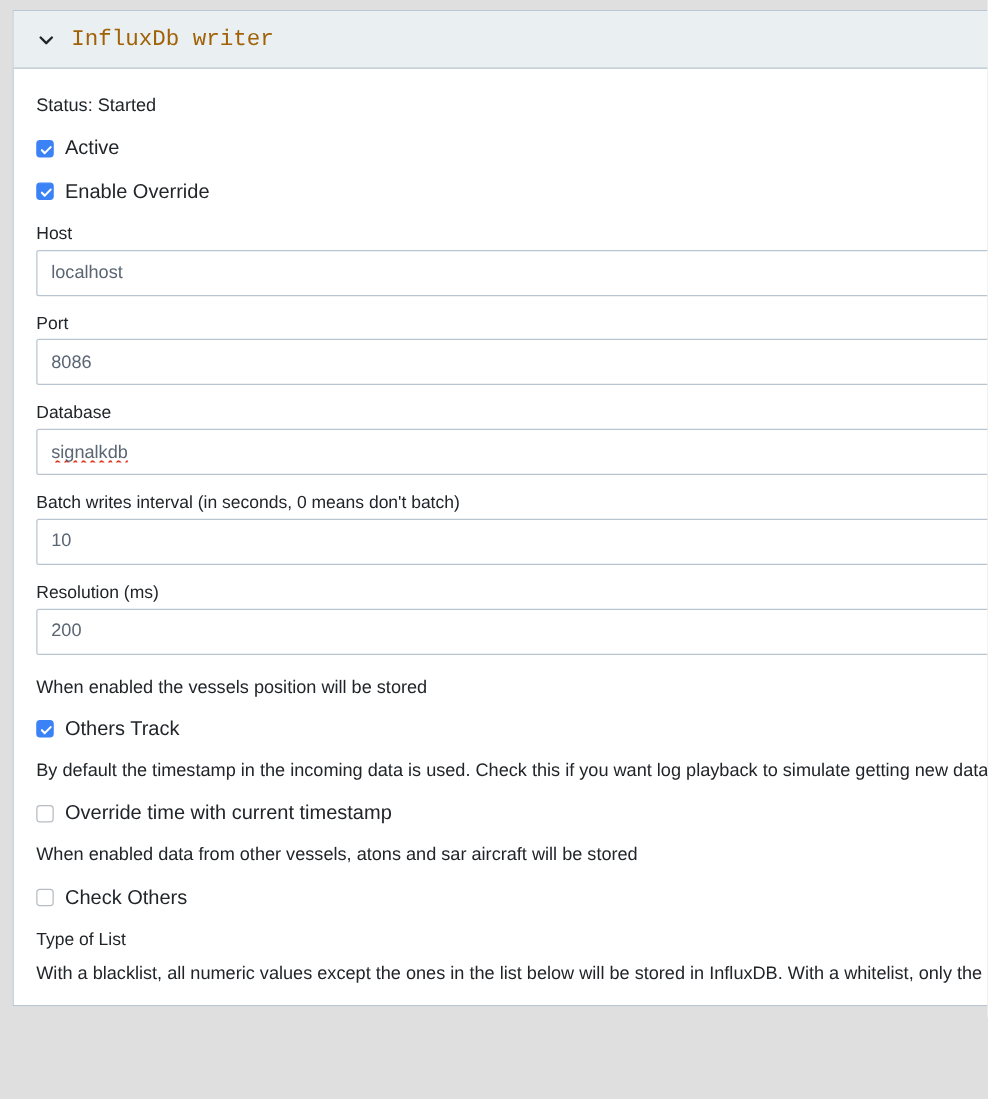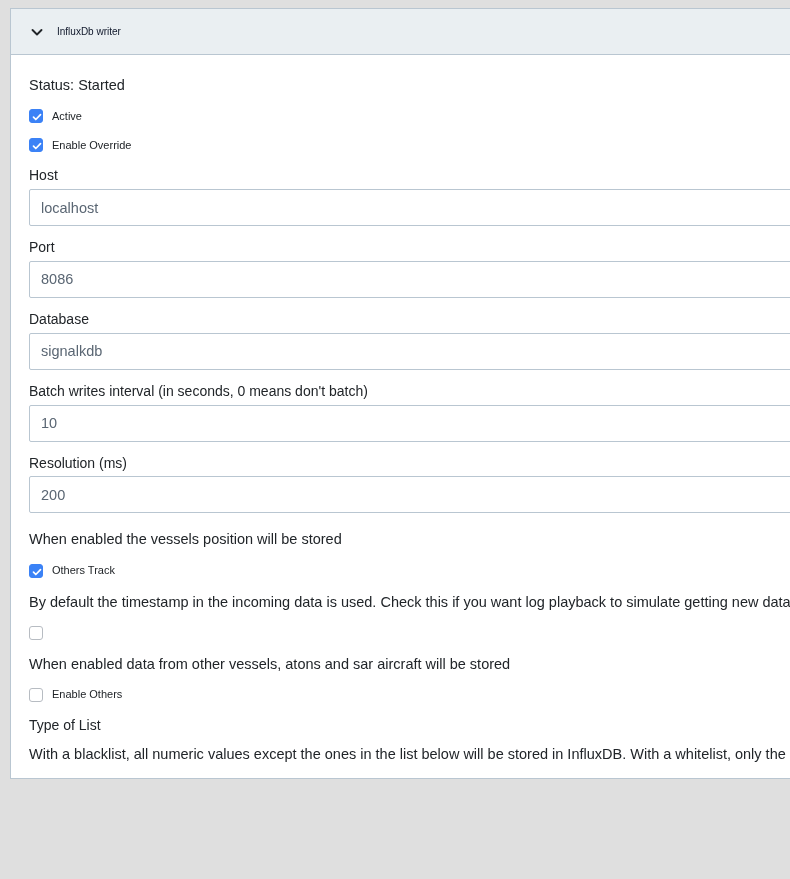--- a/index.html
+++ b/index.html
@@ -51,23 +51,24 @@
     height: 16px;
     display: inline-flex;
     align-items: center;
     justify-content: center;
     margin-right: 12px;
     flex: none;
   }
   .chevron svg { display: block; }
 
   .card-title {
-    font-size: 10px;
-    color: #0f172a;
+    font-size: 18px;
+    color: #a16207;
     line-height: 1;
+    font-family: Liberation Mono, monospace;
   }
 
   .card-body {
     padding: 22px 18px 0 18px;
     box-sizing: border-box;
   }
 
   
   .status-line {
     font-size: 14.5px;
@@ -100,21 +101,21 @@
     background: #ffffff;
     border: 1px solid #b7bcc2;
   }
   .cbox.on svg {
     position: absolute;
     left: 1px;
     top: 1px;
   }
 
   .check-label {
-    font-size: 11px;
+    font-size: 16px;
     color: #212529;
     line-height: 1.2;
     cursor: pointer;
   }
 
   .field {
     margin: 0 0 13px 0;
   }
 
   .field-label {
@@ -237,27 +238,28 @@
             <path d="M2.5 6.2 L4.8 8.5 L9.5 3.7" fill="none" stroke="#ffffff" stroke-width="1.7" stroke-linecap="round" stroke-linejoin="round"></path>
           </svg>
         </span>
         <span class="check-label">Others Track</span>
       </div>
 
       <div class="helptext">By default the timestamp in the incoming data is used. Check this if you want log playback to simulate getting new data now.</div>
 
       <div class="check-row">
         <span class="cbox off"></span>
+        <span class="check-label">Override time with current timestamp</span>
       </div>
 
       <div class="helptext">When enabled data from other vessels, atons and sar aircraft will be stored</div>
 
       <div class="check-row">
         <span class="cbox off"></span>
-        <span class="check-label">Enable Others</span>
+        <span class="check-label">Check Others</span>
       </div>
 
       <div class="plain-label">Type of List</div>
 
       <div class="helptext">With a blacklist, all numeric values except the ones in the list below will be stored in InfluxDB. With a whitelist, only the</div>
 
     </div>
   </div>
 </div>
 

